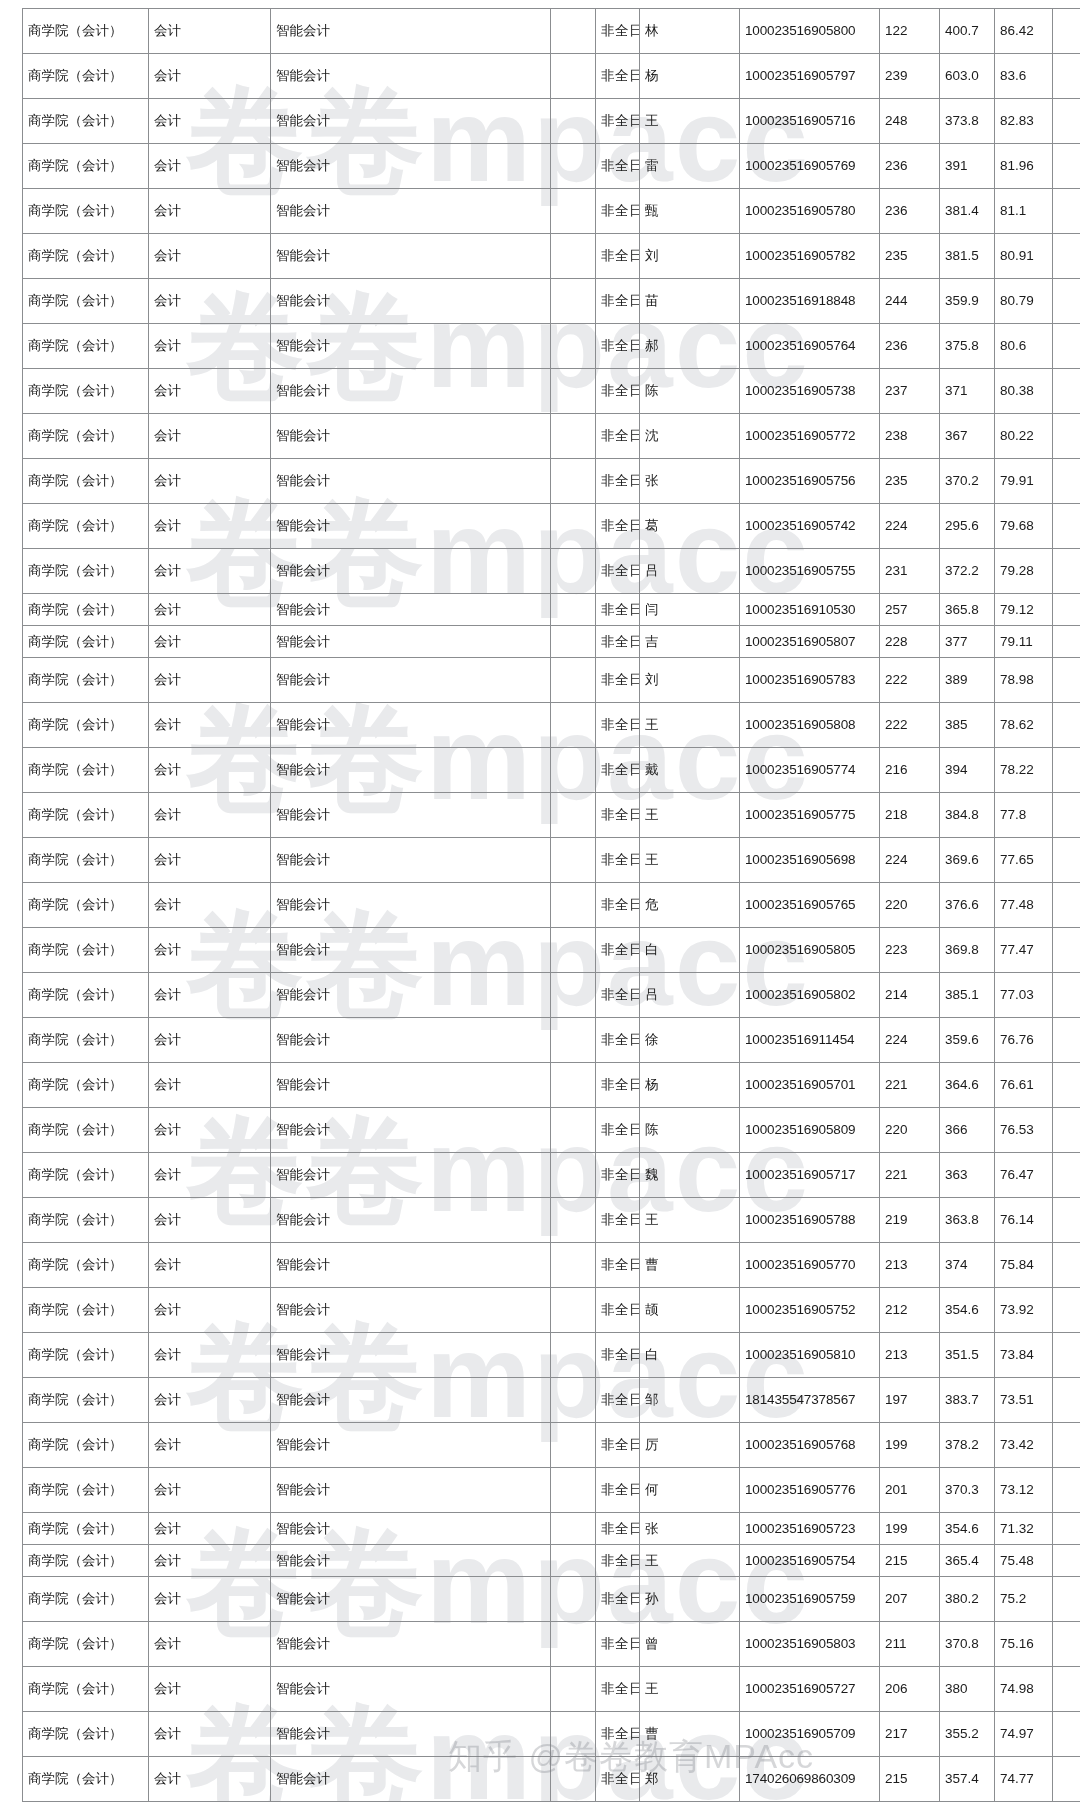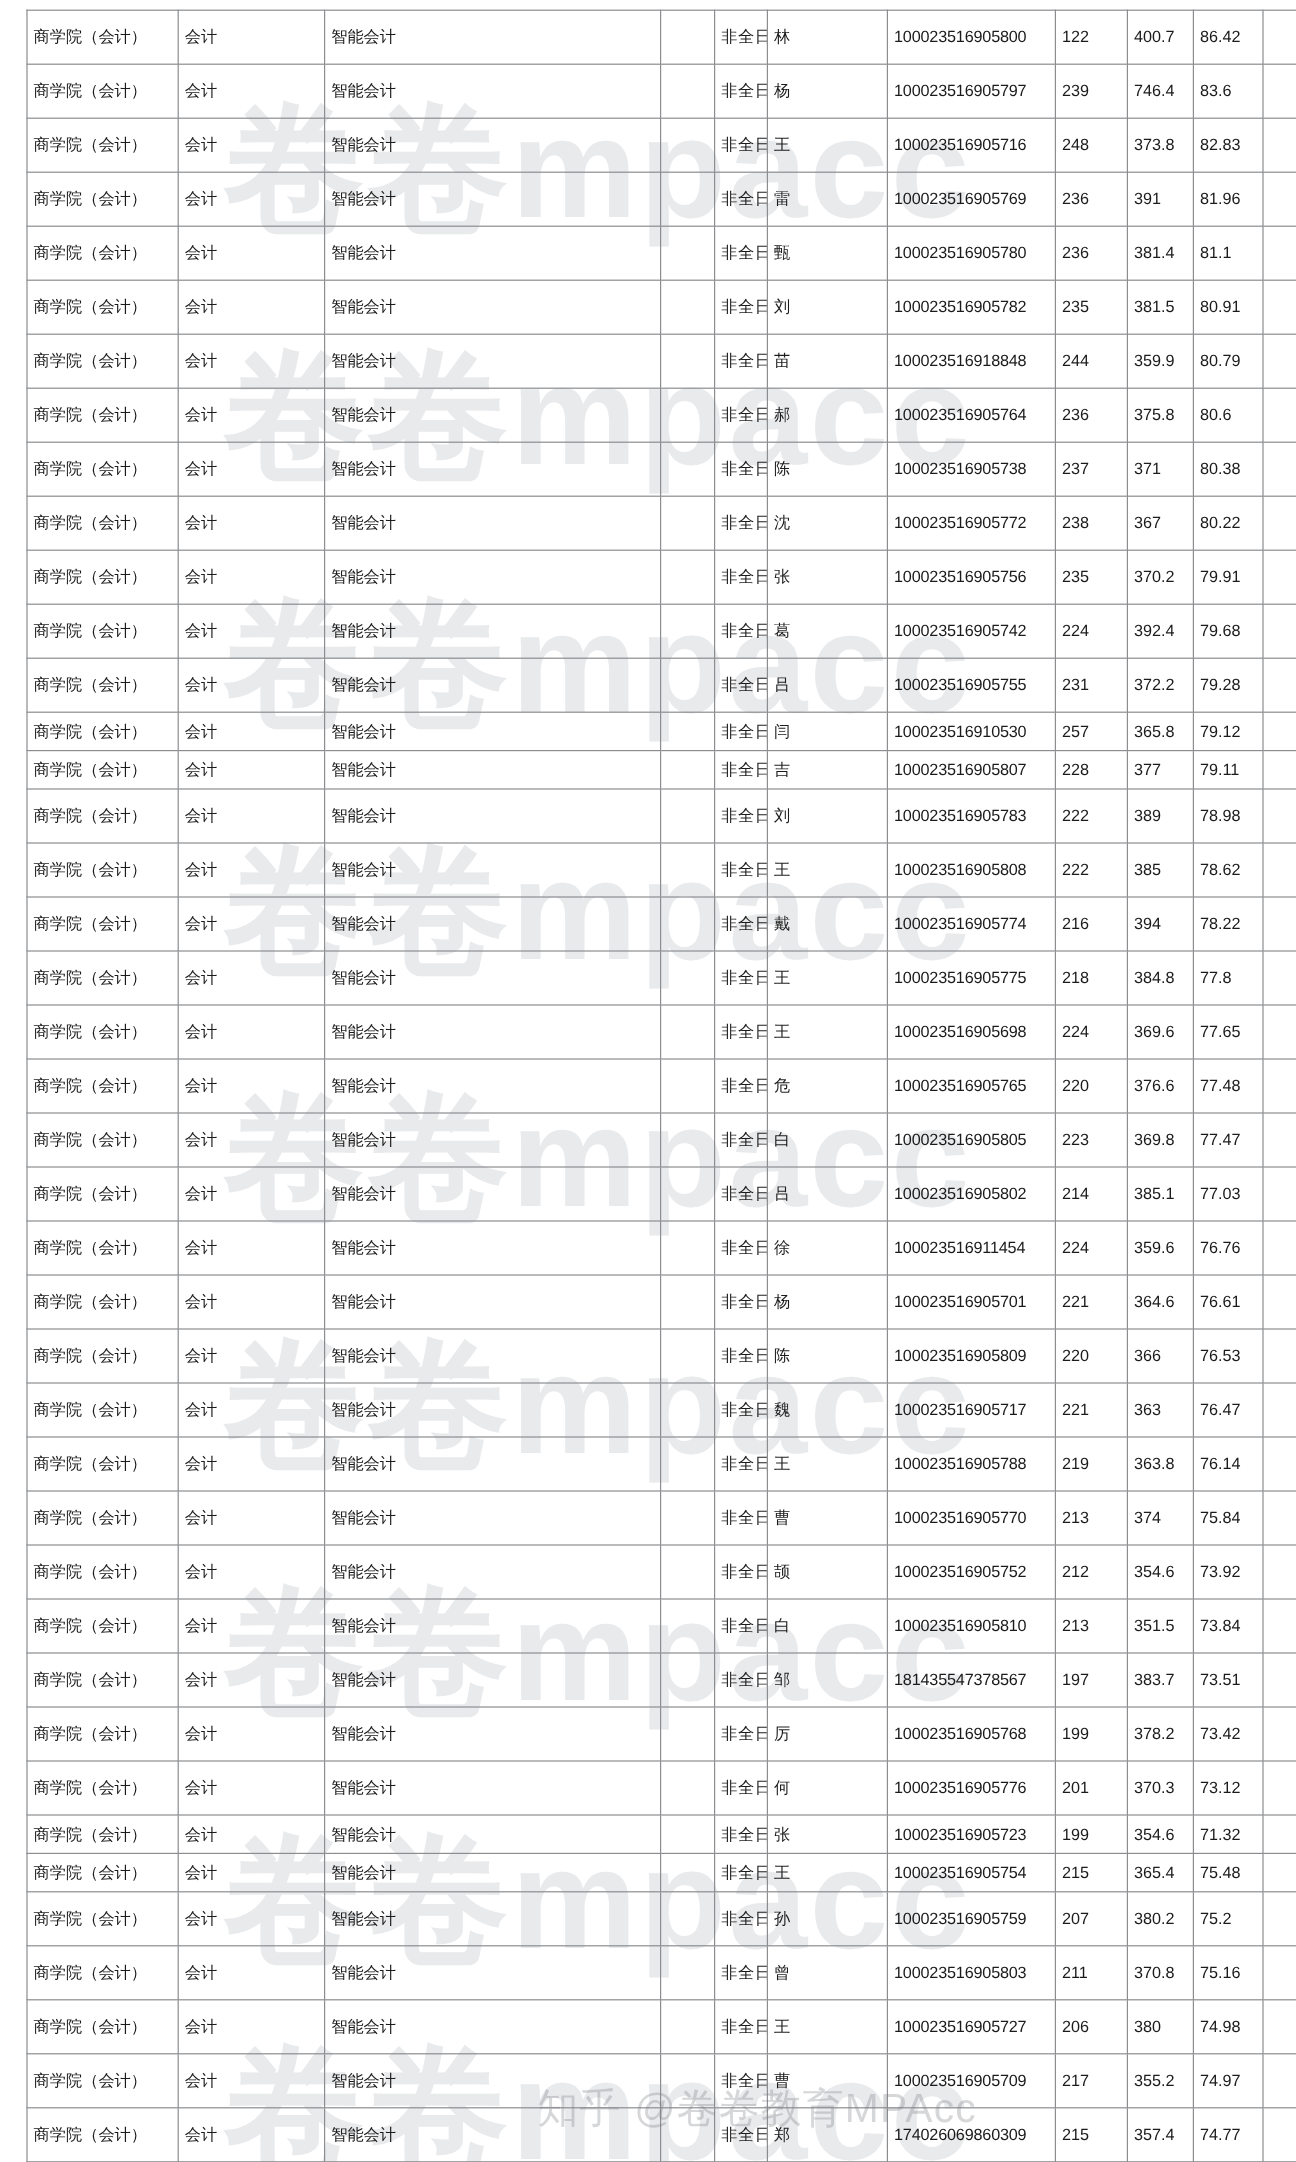--- a/index.html
+++ b/index.html
@@ -151,21 +151,21 @@
         </tr>
         <tr class="r-normal">
           <td class="college-cell">商学院（会计）</td>
           <td class="major-cell">会计</td>
           <td class="field-cell">智能会计</td>
           <td class="blank-cell"></td>
           <td class="type-cell">非全日制</td>
           <td class="name-cell">杨</td>
           <td class="id-cell">100023516905797</td>
           <td class="num-cell">239</td>
-          <td class="num-cell">746.4</td>
+          <td class="num-cell">603.0</td>
           <td class="num-cell">83.6</td>
           <td class="tail-cell"></td>
         </tr>
         <tr class="r-normal">
           <td class="college-cell">商学院（会计）</td>
           <td class="major-cell">会计</td>
           <td class="field-cell">智能会计</td>
           <td class="blank-cell"></td>
           <td class="type-cell">非全日制</td>
           <td class="name-cell">王</td>
@@ -281,21 +281,21 @@
         </tr>
         <tr class="r-normal">
           <td class="college-cell">商学院（会计）</td>
           <td class="major-cell">会计</td>
           <td class="field-cell">智能会计</td>
           <td class="blank-cell"></td>
           <td class="type-cell">非全日制</td>
           <td class="name-cell">葛</td>
           <td class="id-cell">100023516905742</td>
           <td class="num-cell">224</td>
-          <td class="num-cell">392.4</td>
+          <td class="num-cell">295.6</td>
           <td class="num-cell">79.68</td>
           <td class="tail-cell"></td>
         </tr>
         <tr class="r-normal">
           <td class="college-cell">商学院（会计）</td>
           <td class="major-cell">会计</td>
           <td class="field-cell">智能会计</td>
           <td class="blank-cell"></td>
           <td class="type-cell">非全日制</td>
           <td class="name-cell">吕</td>

